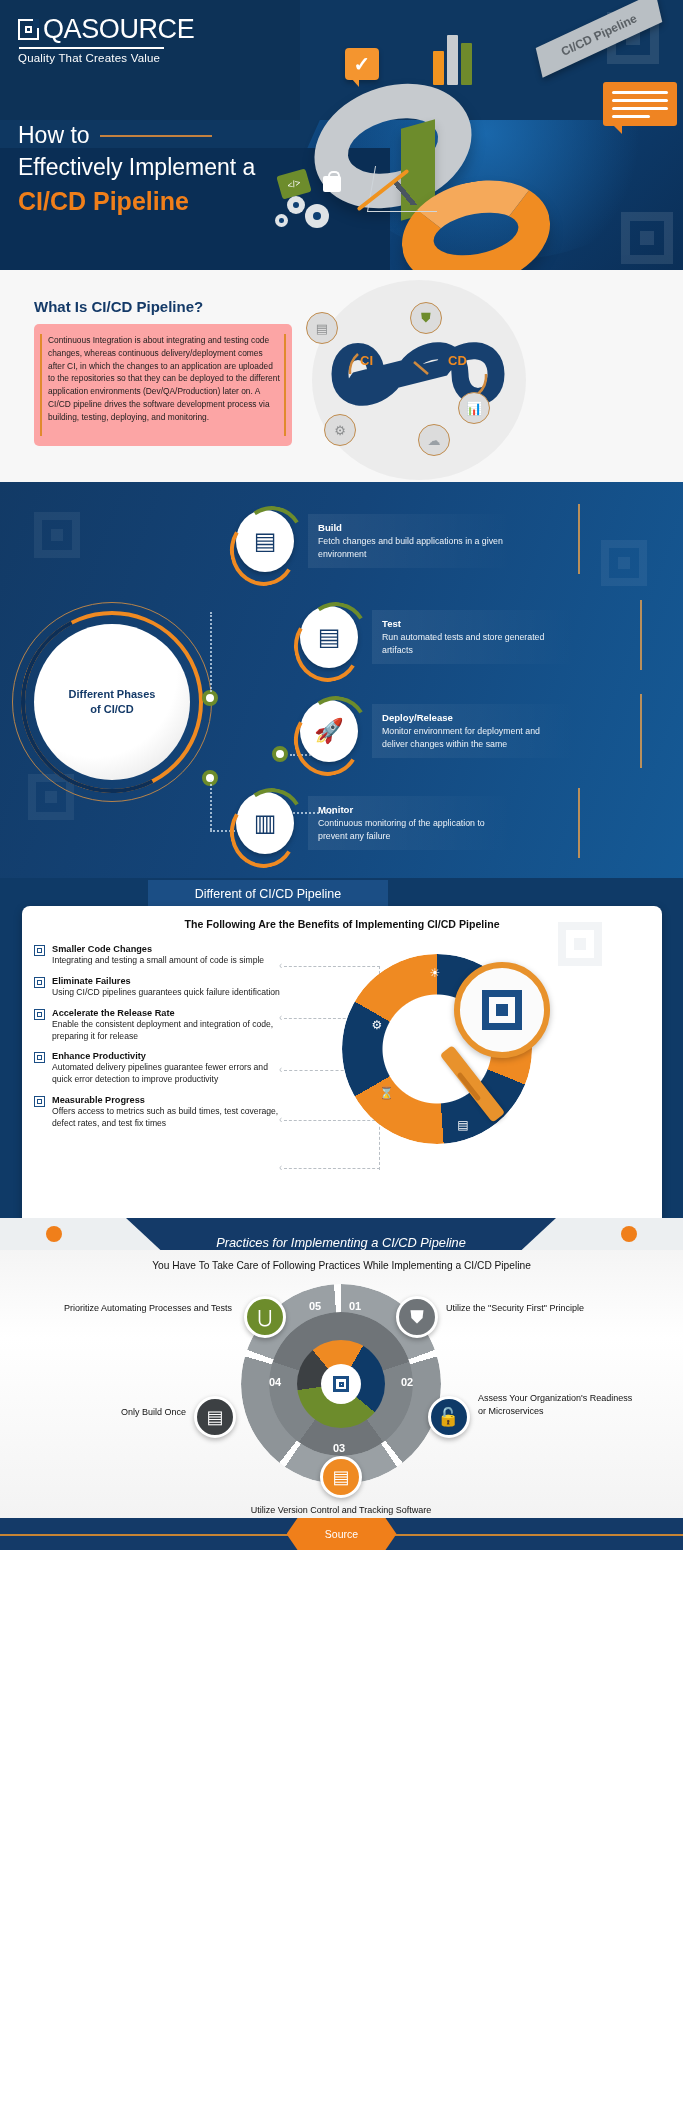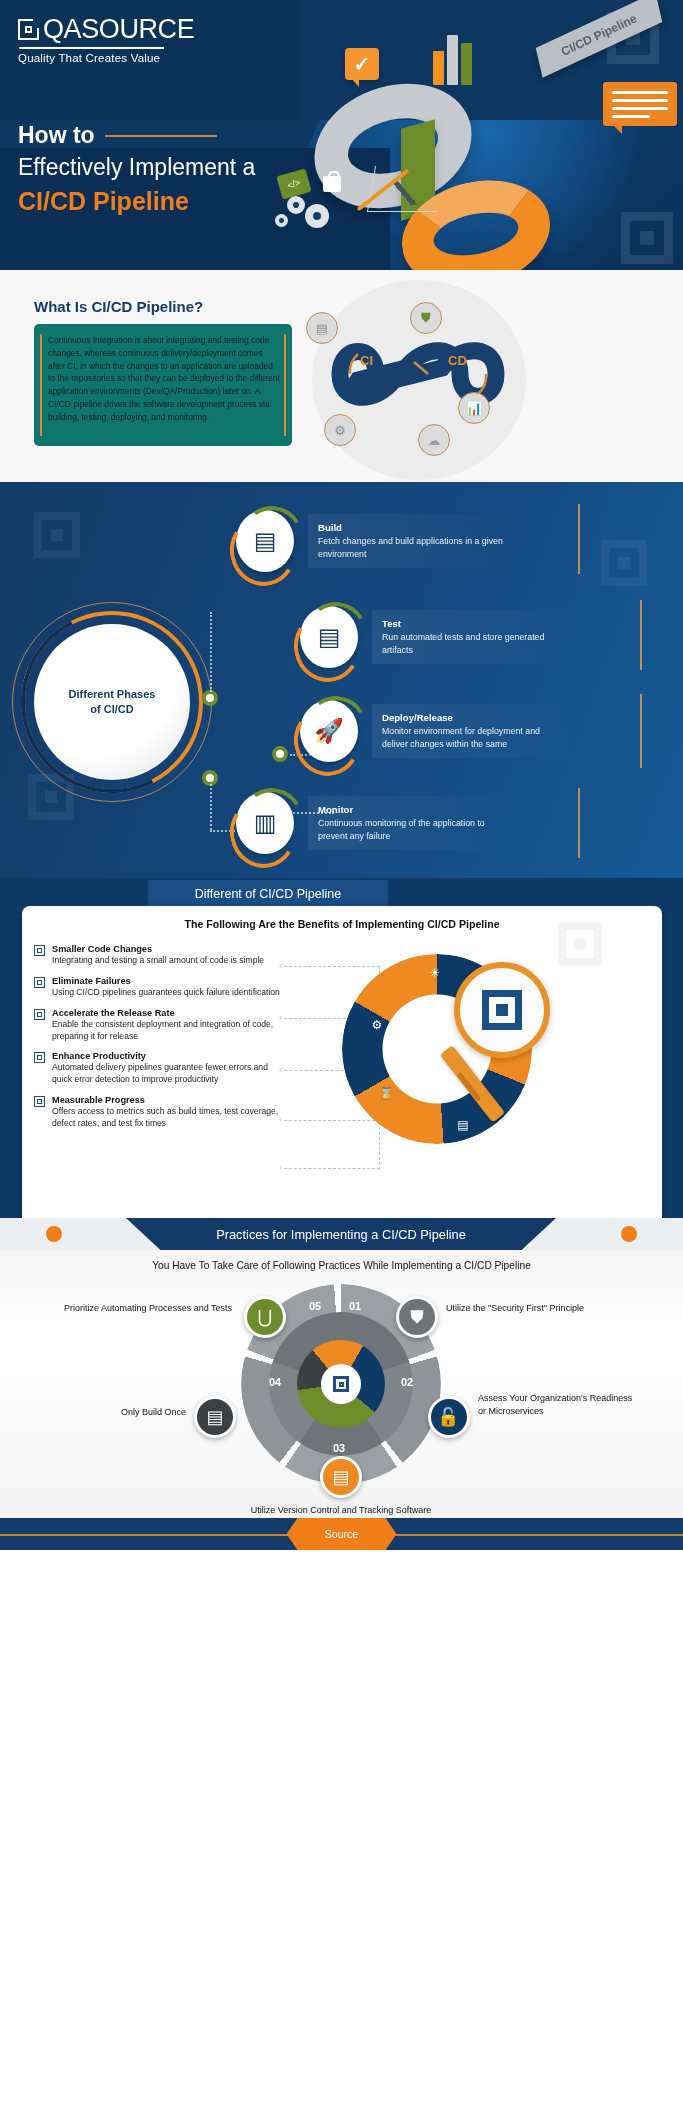--- a/index.html
+++ b/index.html
@@ -35,21 +35,21 @@
   .logo-mark:after{ content:""; position:absolute; right:-2px; top:-2px; width:6px; height:9px; background:#0e3761;}
   .logo-word {
     color:#fff; font-size:27px; letter-spacing:-0.4px; font-weight:400;
     font-family:"Liberation Sans", sans-serif;
   }
   .logo-rule { width:145px; height:2px; background:#fff; margin:2px 0 3px 1px; }
   .logo-tag { color:#fff; font-size:11.5px; letter-spacing:.2px; }
 
   .hero-title { position:absolute; left:18px; top:122px; z-index:6; }
   .ht-l1 { display:flex; align-items:center; gap:10px; }
-  .ht-l1 span { color:#fff; font-size:23px; font-weight:700; }
+  .ht-l1 span { color:#fff; font-size:23px; font-weight:400; }
   .ht-rule { width:112px; height:2px; background:#c4813f; }
   .ht-l2 { color:#fff; font-size:23px; font-weight:300; margin-top:5px; }
   .ht-l3 { color:#f07f1a; font-size:25px; font-weight:700; margin-top:6px; }
 
   
   .art { position:absolute; right:0; top:0; width:430px; height:270px; z-index:4; }
   .ribbon {
     position:absolute; right:18px; top:20px; width:132px; height:30px; background:#b9bfc4;
     transform:rotate(-25deg) skewX(-12deg);
     display:flex; align-items:center; justify-content:center;
@@ -110,21 +110,21 @@
   .wm i{ display:block; border:9px solid #fff; width:52px; height:52px; position:relative;}
   .wm i:after{ content:""; position:absolute; inset:28%; border:7px solid #fff;}
   .wm.h1{ right:24px; top:12px; transform:rotate(0deg); opacity:.10;}
   .wm.h2{ right:10px; top:212px; opacity:.10;}
 
   
   .s-what { position:relative; width:683px; height:212px; background:#f7f7f7; overflow:hidden; }
   .s-what h2 { position:absolute; left:34px; top:28px; color:#143a68; font-size:15px; font-weight:700; }
   .what-card {
     position:absolute; left:34px; top:54px; width:258px; min-height:122px;
-    background:#0f766e; border-radius:5px; padding:10px 12px 10px 14px;
+    background:#fca5a5; border-radius:5px; padding:10px 12px 10px 14px;
   }
   .what-card:before{ content:""; position:absolute; left:6px; top:10px; bottom:10px; width:2px; background:#e08a2d; }
   .what-card:after{ content:""; position:absolute; right:6px; top:10px; bottom:10px; width:2px; background:#e08a2d; }
   .what-card p { font-size:8.4px; line-height:1.52; color:#1d1d1d; }
 
   .inf-wrap{ position:absolute; left:300px; top:10px; width:240px; height:200px;}
   .inf-disc{ position:absolute; left:12px; top:0; width:214px; height:200px; border-radius:50%; background:#ececec;}
   .inf-svg{ position:absolute; left:28px; top:42px;}
   .inf-lbl{ position:absolute; font-size:13px; font-weight:700; color:#ef8b22;}
   .inf-lbl.ci{ left:60px; top:73px;}
@@ -218,21 +218,21 @@
   .magn-handle{ position:absolute; left:96px; top:96px; width:16px; height:86px; background:#e8922c;
     border-radius:4px; transform:rotate(-38deg); transform-origin:top center; box-shadow:0 2px 4px rgba(0,0,0,.25);}
   .magn-handle:after{ content:""; position:absolute; left:1px; top:30%; width:5px; height:40%; background:#c8761c; border-radius:3px;}
 
   
   .s-practices{ position:relative; width:683px; height:300px; overflow:hidden;
     background:linear-gradient(180deg,#f1f1f1 0%, #ffffff 40%, #f3f3f3 100%);}
   .pr-band{ position:absolute; left:0; top:0; width:683px; height:32px; background:#eceff1;}
   .pr-tab{ position:absolute; left:126px; top:0; width:430px; height:32px; background:#143a68;
     clip-path:polygon(5% 0, 95% 0, 100% 0, 92% 100%, 8% 100%, 0 0);
-    display:flex; align-items:center; justify-content:center;}
+    display:flex; align-items:flex-end; justify-content:center;font-style:italic;}
   .pr-tab span{ color:#fff; font-size:12.8px;}
   .pr-dot{ position:absolute; top:8px; width:16px; height:16px; border-radius:50%; background:#f07f1a;}
   .pr-dot.l{ left:46px;} .pr-dot.r{ right:46px;}
   .pr-sub{ position:absolute; left:0; right:0; top:42px; text-align:center; font-size:10.2px; font-weight:400; color:#111;}
 
   .wheel{ position:absolute; left:241px; top:66px; width:200px; height:200px;}
   .wheel-outer{ position:absolute; inset:0; border-radius:50%;
     background:conic-gradient(from 0deg,
       #9aa0a4 0deg 70deg, #ffffff 70deg 74deg,
       #8e9498 74deg 142deg, #ffffff 142deg 146deg,

